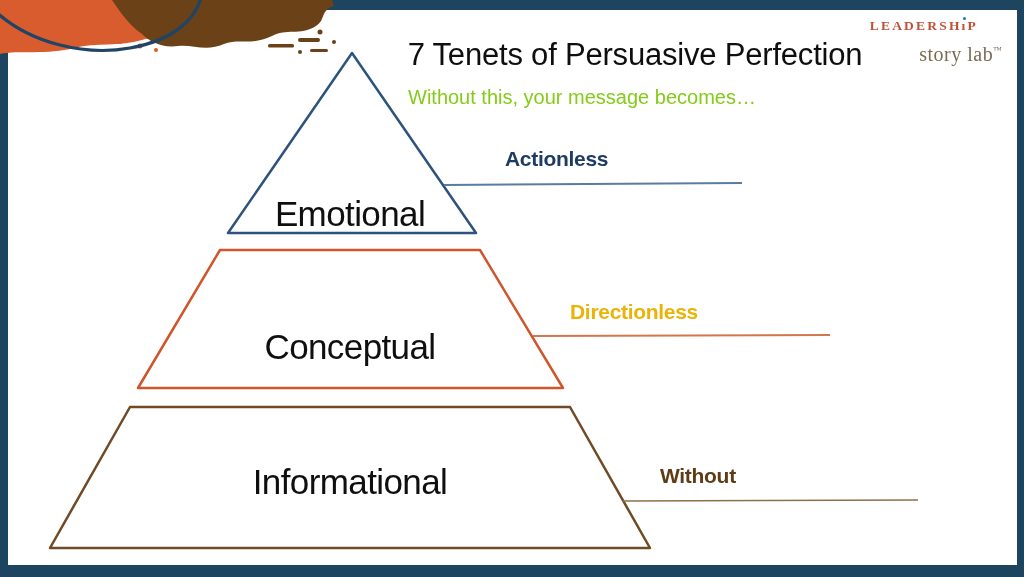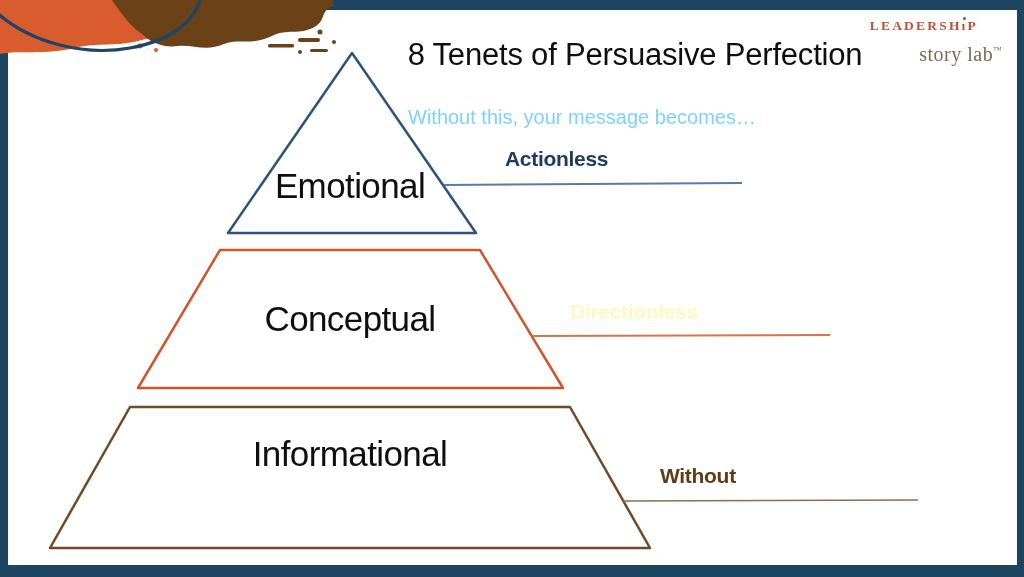--- a/index.html
+++ b/index.html
@@ -10,31 +10,31 @@
   .frame{position:absolute;inset:0;background:#1e455f;}
   .canvas{position:absolute;left:8px;top:10px;right:7px;bottom:12px;background:#ffffff;}
 
   
   .gfx{position:absolute;left:0;top:0;width:1024px;height:577px;}
 
   
   .txt{position:absolute;white-space:nowrap;}
   .title{left:404px;top:37px;width:462px;text-align:center;
          font-size:31px;color:#0e0e0e;letter-spacing:-0.2px;}
-  .subtitle{left:408px;top:86px;font-size:20px;color:#7dd3fc;margin-top:20px;}
+  .subtitle{left:408px;top:86px;font-size:20px;color:#84cc16;}
 
   .lvl{left:150px;width:400px;text-align:center;font-size:35px;
-       letter-spacing:-0.6px;color:#0f0f0f;}
+       letter-spacing:-0.6px;color:#0f0f0f;margin-top:28px;}
   .lvl-emotional{top:166px;}
   .lvl-conceptual{top:299px;}
   .lvl-informational{top:434px;}
 
   .conseq{font-weight:bold;font-size:21px;letter-spacing:-0.3px;}
   .conseq-actionless{left:505px;top:147px;color:#1e3c63;}
-  .conseq-directionless{left:570px;top:300px;color:#fef9c3;}
+  .conseq-directionless{left:570px;top:300px;color:#eab308;}
   .conseq-baseless{left:660px;top:464px;color:#5e3c16;}
 
   
   .logo{position:absolute;top:19px;right:22px;text-align:right;
         font-family:"Liberation Serif", serif;line-height:1;}
   .logo-brand{display:block;font-size:13.5px;font-weight:600;letter-spacing:2.2px;
               color:#c05138;padding-right:24px;}
   .brand-i{position:relative;display:inline-block;}
   .i-dot{position:absolute;top:-2px;left:1px;width:3px;height:3px;
          border-radius:50%;background:#2f6fae;}
@@ -76,21 +76,21 @@
 
   <polygon points="352,53 228,233 476,233" fill="#ffffff" stroke="#2d537c" stroke-width="2.5" stroke-linejoin="round"></polygon>
   <polygon points="220,250 480,250 563,388 138,388" fill="#ffffff" stroke="#d0552a" stroke-width="2.5" stroke-linejoin="round"></polygon>
   <polygon points="130,407 570,407 650,548 50,548" fill="#ffffff" stroke="#6f4a24" stroke-width="2.5" stroke-linejoin="round"></polygon>
 
   <line x1="444" y1="185" x2="742" y2="183" stroke="#5a7ca0" stroke-width="2"></line>
   <line x1="533" y1="336" x2="830" y2="335" stroke="#d3764a" stroke-width="2"></line>
   <line x1="623" y1="501" x2="918" y2="500" stroke="#8f6f4a" stroke-width="1.6"></line>
 </svg>
 
-<div class="txt title">8 Tenets of Persuasive Perfection</div>
+<div class="txt title">7 Tenets of Persuasive Perfection</div>
 <div class="txt subtitle">Without this, your message becomes…</div>
 
 <div class="txt lvl lvl-emotional">Emotional</div>
 <div class="txt lvl lvl-conceptual">Conceptual</div>
 <div class="txt lvl lvl-informational">Informational</div>
 
 <div class="txt conseq conseq-actionless">Actionless</div>
 <div class="txt conseq conseq-directionless">Directionless</div>
 <div class="txt conseq conseq-baseless">Without</div>
 

